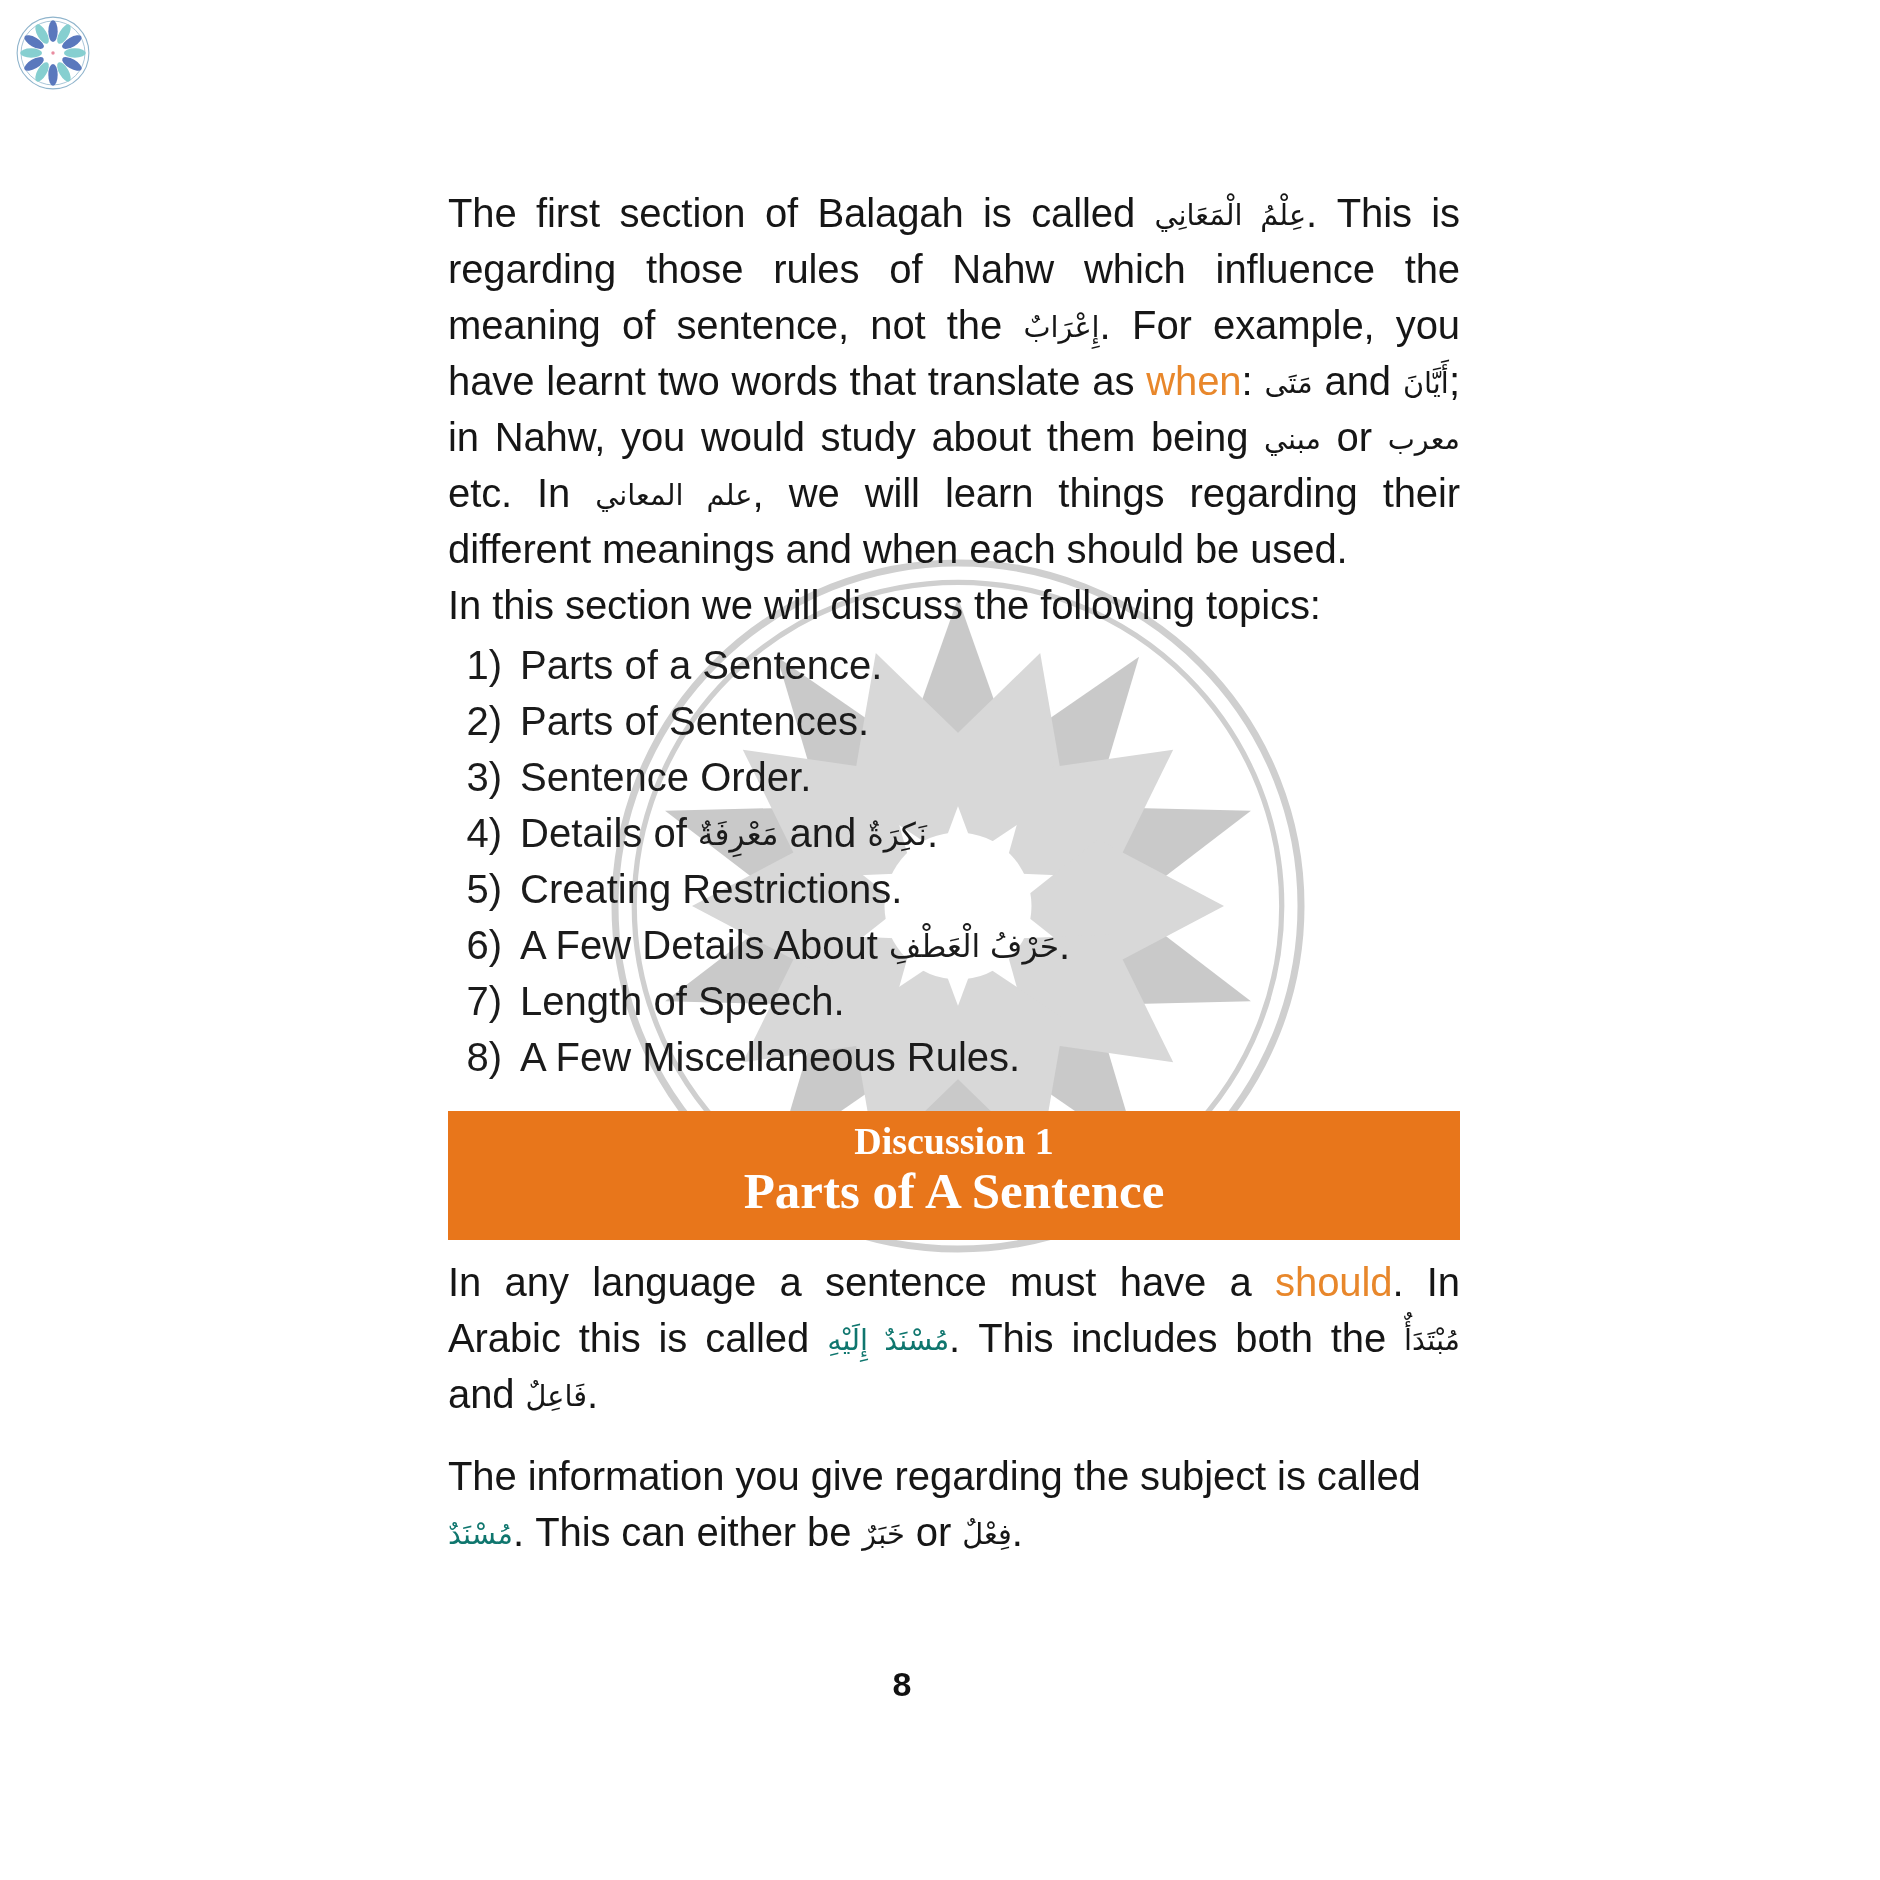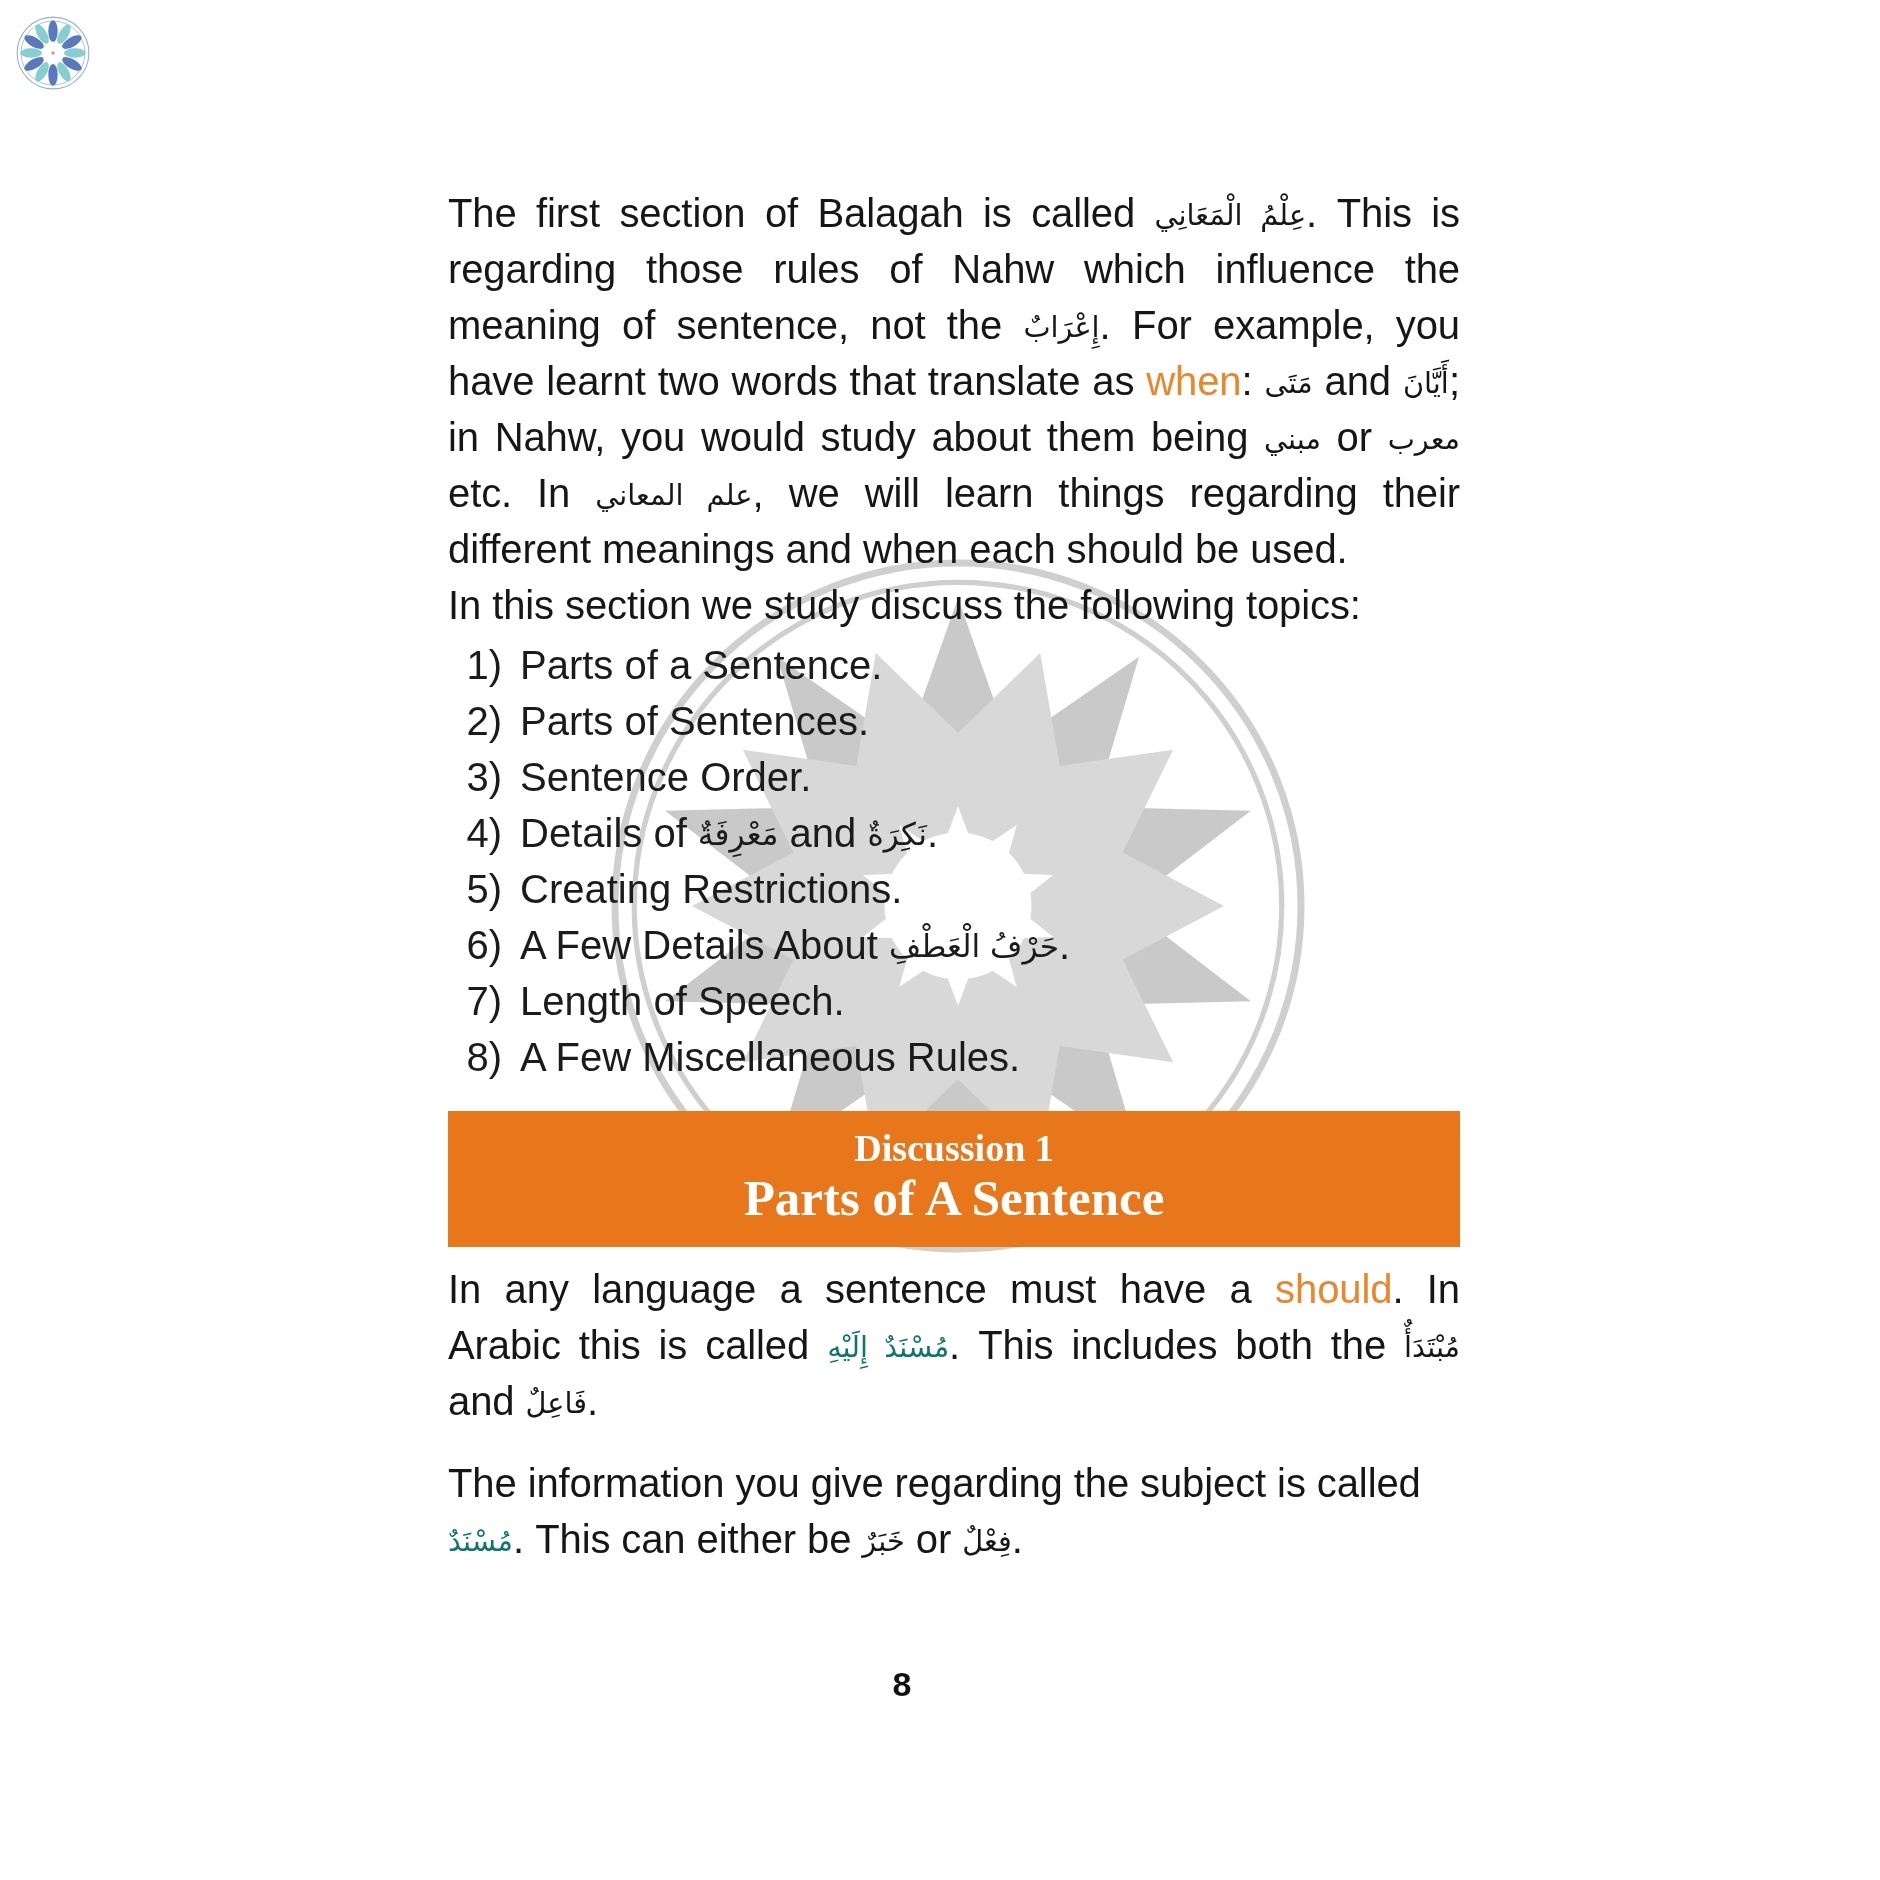--- a/index.html
+++ b/index.html
@@ -101,21 +101,21 @@
     box-sizing: border-box;
   }
   #topics .txt { flex: 1 1 auto; }
 
   
   #banner {
     margin-top: 26px;
     background: #E8761B;
     color: #ffffff;
     text-align: center;
-    padding: 16px 0 20px 0;
+    padding: 9px 0 20px 0;
     font-family: "Liberation Serif", serif;
     font-weight: bold;
     position: relative;
     z-index: 2;
   }
   #banner .line1 { font-size: 38px; line-height: 1.12; }
   #banner .line2 { font-size: 51px; line-height: 1.12; }
 
   .after-banner { margin-top: 14px; }
   .gap { margin-top: 26px; }
@@ -254,21 +254,21 @@
           </g>
       </g>
       <circle cx="200" cy="200" r="42" fill="#ffffff"></circle>
     </svg>
   </div>
 
   <div id="content">
 
     <p class="para justify"><span>The first section of Balagah is called </span><span class="ar">عِلْمُ الْمَعَانِي</span><span>. This is regarding those rules of Nahw which influence the meaning of sentence, not the </span><span class="ar">إِعْرَابٌ</span><span>. For example, you have learnt two words that translate as </span><span class="orange">when</span><span>: </span><span class="ar">مَتَى</span><span> and </span><span class="ar">أَيَّانَ</span><span>; in Nahw, you would study about them being </span><span class="ar">مبني</span><span> or </span><span class="ar">معرب</span><span> etc. In </span><span class="ar">علم المعاني</span><span>, we will learn things regarding their different meanings and when each should be used.</span></p>
 
-    <p class="para plain">In this section we study discuss the following topics:</p>
+    <p class="para plain">In this section we will discuss the following topics:</p>
 
     <ul id="topics">
       <li>
         <span class="num">1)</span>
         <span class="txt">Parts of a Sentence.</span>
       </li>
       <li>
         <span class="num">2)</span>
         <span class="txt">Parts of Sentences.</span>
       </li>

